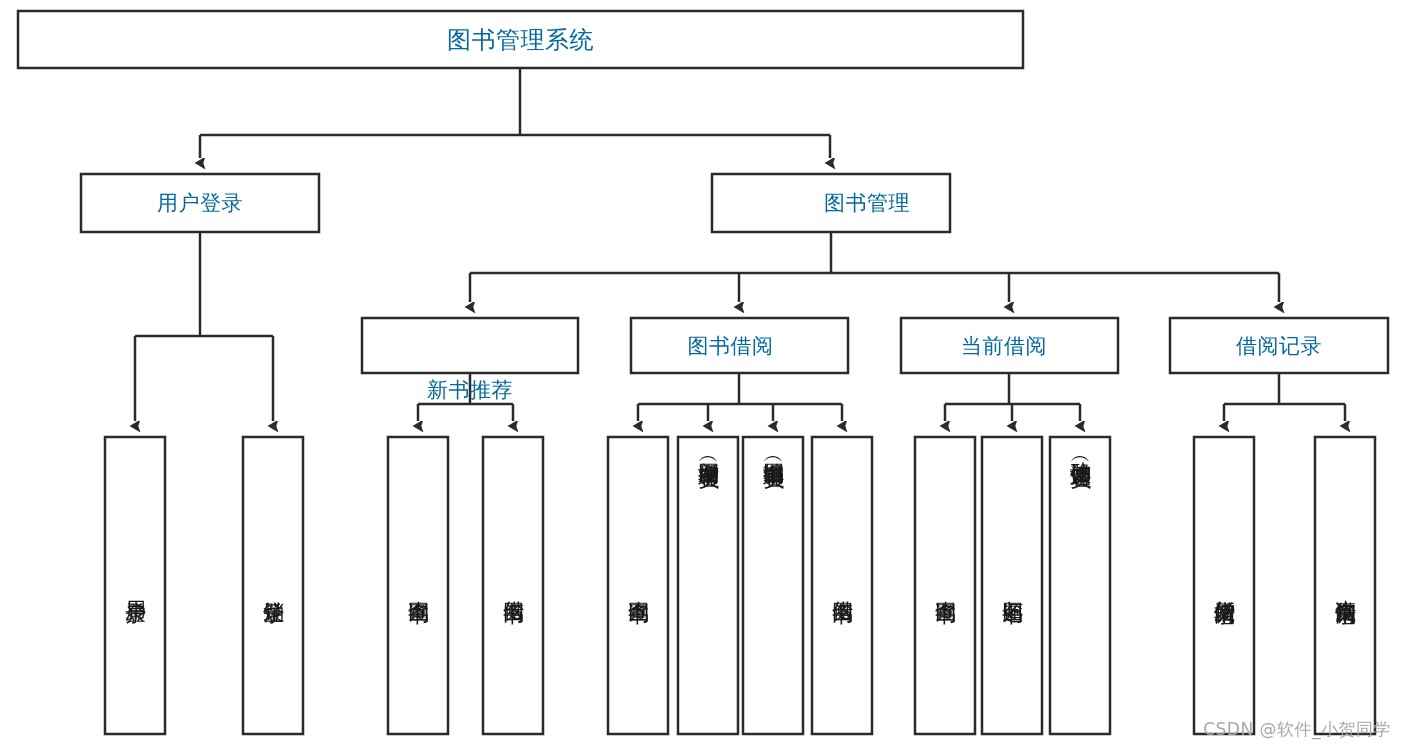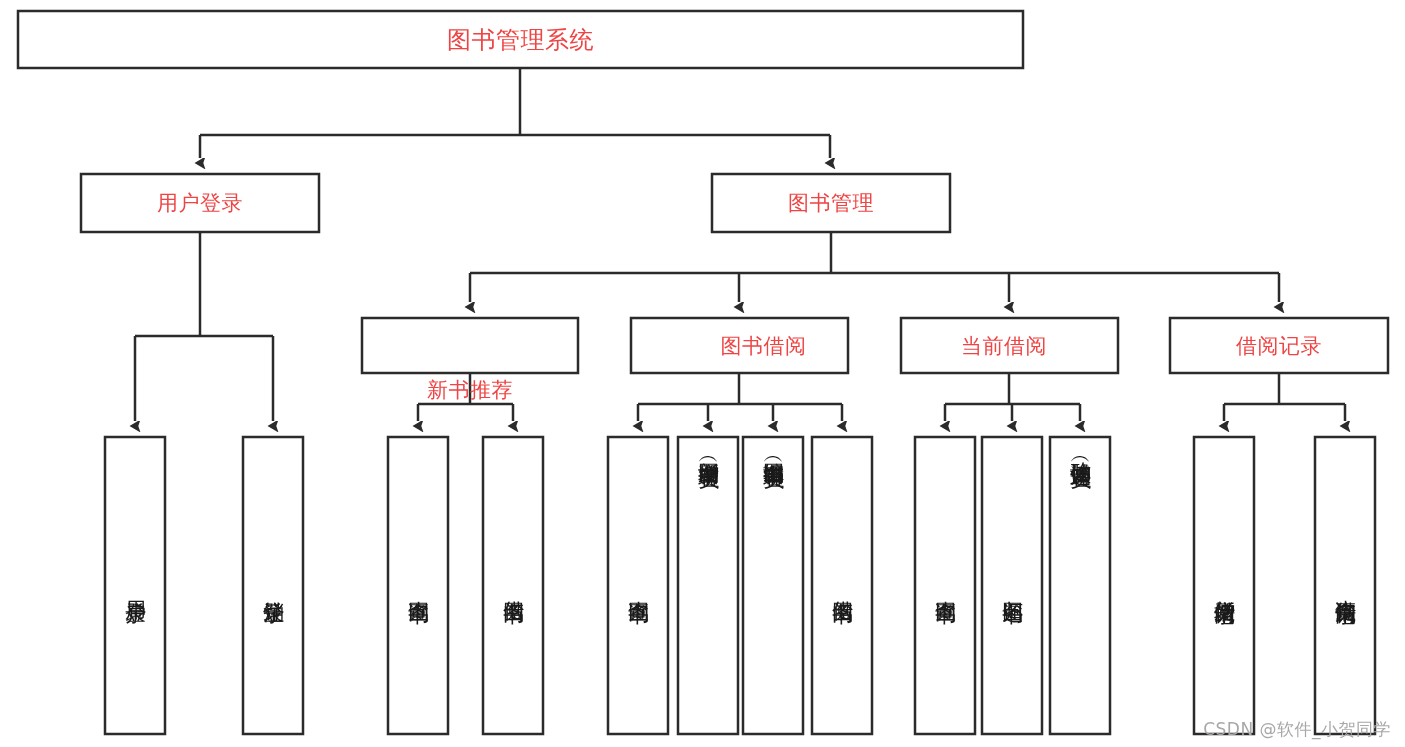--- a/index.html
+++ b/index.html
@@ -38,21 +38,21 @@
   }
   .arrow-head {
     fill: #2b2b2b;
     stroke: none;
   }
   .node-label-h {
     position: absolute;
     display: flex;
     align-items: center;
     justify-content: center;
-    color: #ef4444;
+    color: #0369a1;
     font-size: 21px;
     letter-spacing: 0.5px;
     white-space: nowrap;
     pointer-events: none;
     border-radius: 26px;
   }
   .node-label-v {
     position: absolute;
     display: flex;
     align-items: center;
@@ -170,24 +170,24 @@
       <path class="connector" d="M1279,373 L1279,404"></path>
       <path class="connector" d="M1224,404 L1345,404"></path>
       <path class="connector" d="M1224,404 L1224,421" marker-end="url(#arrow)"></path>
       <path class="connector" d="M1345,404 L1345,421" marker-end="url(#arrow)"></path>
     </g>
   </svg>
 
   <div class="node-label-h" style="left:18px; top:11px; width:1005px; height:57px; font-size:24px;">图书管理系统</div>
 
   <div class="node-label-h" style="left:81px; top:174px; width:238px; height:58px;">用户登录</div>
-  <div class="node-label-h" style="left:712px; top:174px; width:238px; height:58px;">图书管理</div>
+  <div class="node-label-h" style="left:748px; top:174px; width:238px; height:58px;">图书管理</div>
 
   <div class="node-label-h" style="left:362px; top:318px; width:216px; height:55px;margin-top:44px;">新书推荐</div>
-  <div class="node-label-h" style="left:638px; top:318px; width:251px; height:55px;">图书借阅</div>
+  <div class="node-label-h" style="left:605px; top:318px; width:251px; height:55px;">图书借阅</div>
   <div class="node-label-h" style="left:901px; top:318px; width:206px; height:55px;">当前借阅</div>
   <div class="node-label-h" style="left:1170px; top:318px; width:218px; height:55px;">借阅记录</div>
 
   <div class="node-label-v" style="left:105px; top:437px; width:60px; height:297px;">用户登录</div>
   <div class="node-label-v" style="left:243px; top:437px; width:60px; height:297px;">注销登录</div>
 
   <div class="node-label-v" style="left:388px; top:437px; width:60px; height:297px;">查询图书</div>
   <div class="node-label-v" style="left:483px; top:437px; width:60px; height:297px;">借阅图书</div>
 
   <div class="node-label-v" style="left:608px; top:437px; width:60px; height:297px;">查询图书</div>

